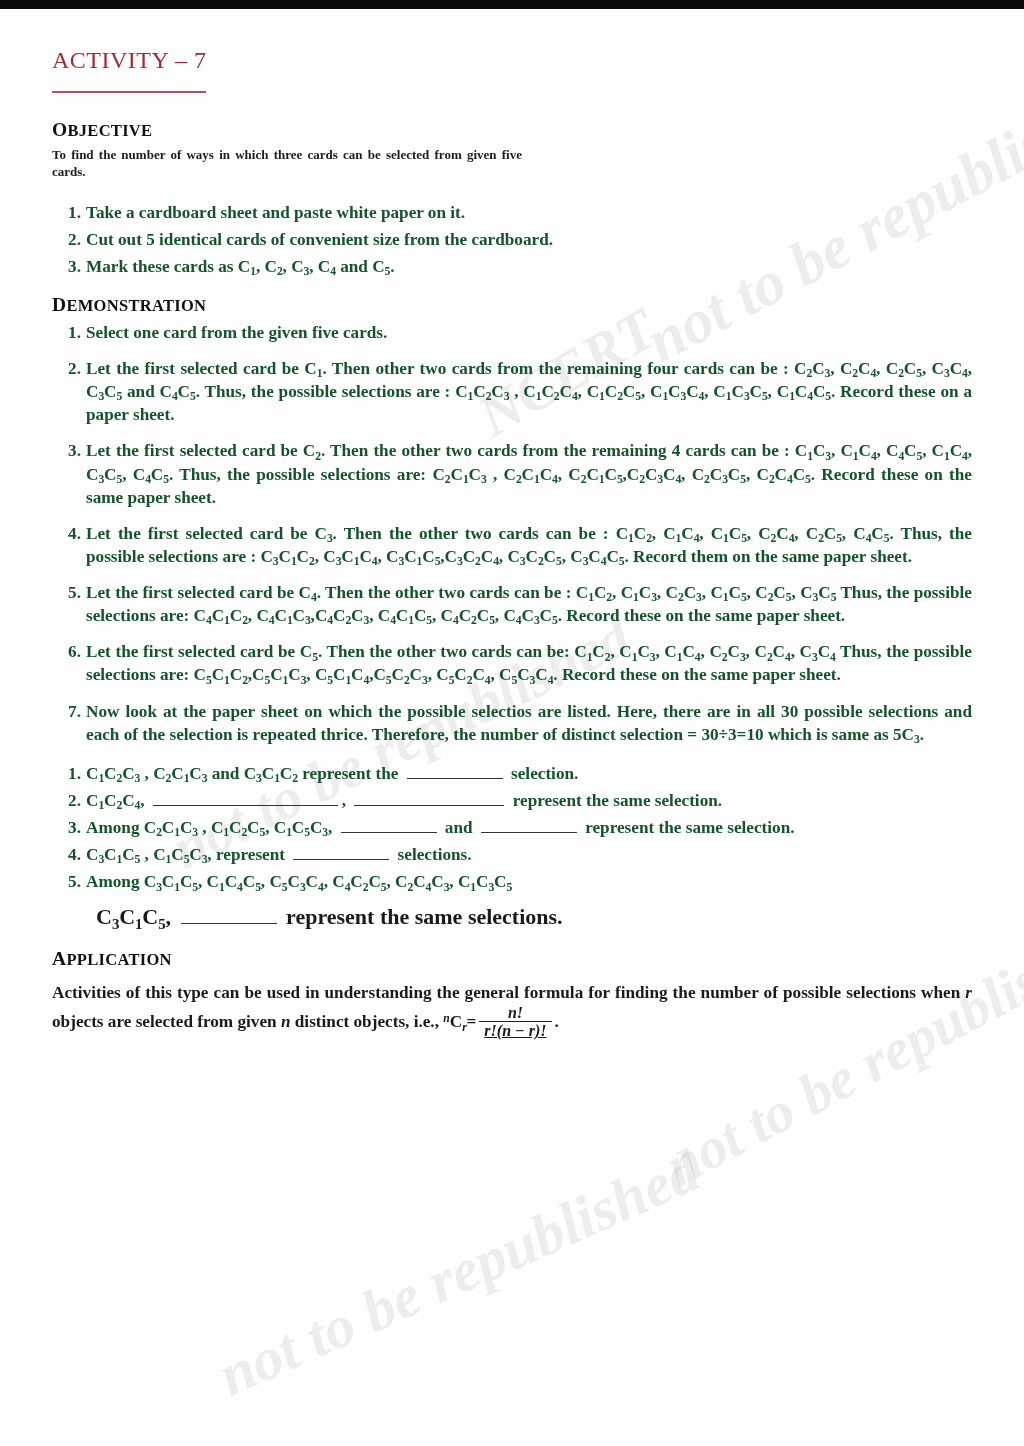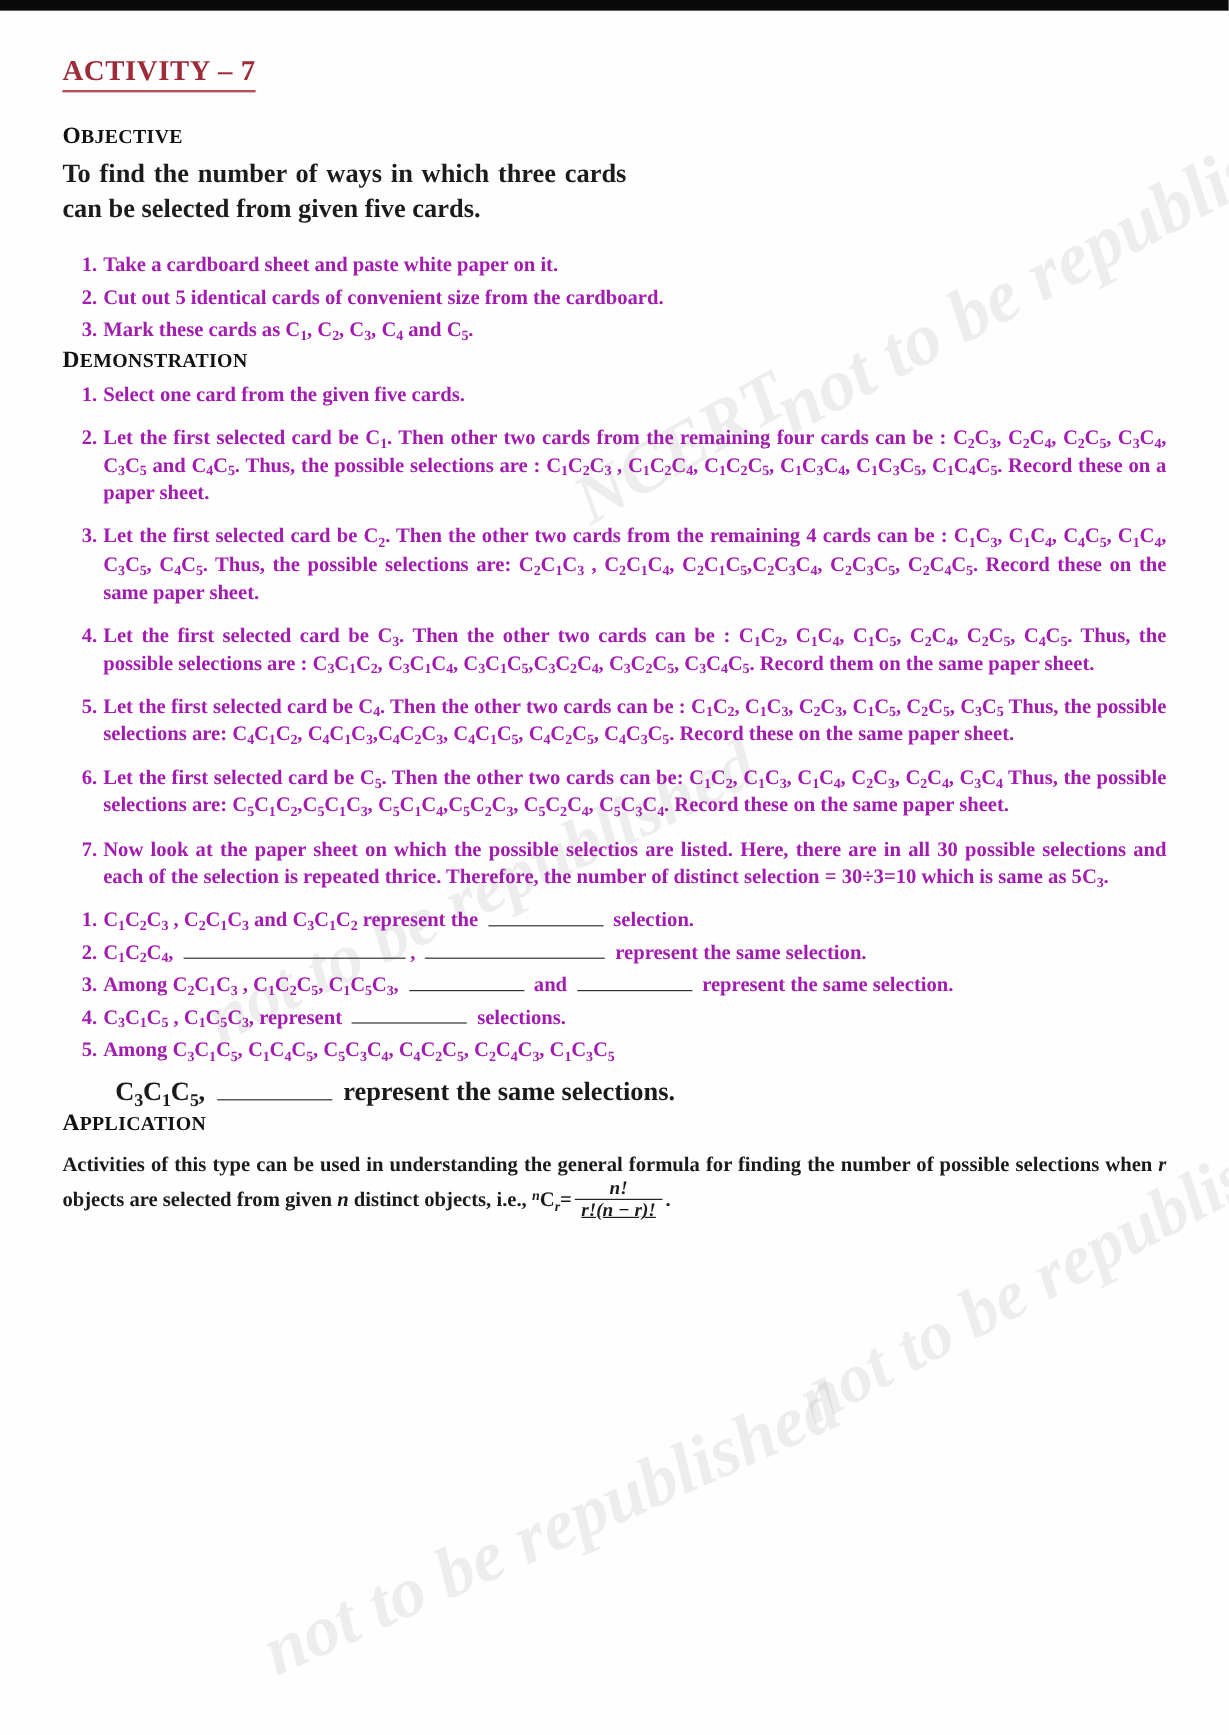--- a/index.html
+++ b/index.html
@@ -44,26 +44,26 @@
   .wm3 { top: 700px; left: 150px; font-size: 58px; transform: rotate(-26deg); }
   .wm4 { top: 1010px; left: 640px; font-size: 58px; transform: rotate(-28deg); }
   .wm5 { top: 1230px; left: 200px; font-size: 60px; transform: rotate(-24deg); }
 
   .content { position: relative; z-index: 2; }
 
   
   .activity-title {
     color: #9e2b3a;
     font-family: "Liberation Serif", serif;
-    font-weight: bold;
+    font-weight: normal;
     font-size: 24px;
     letter-spacing: 0.5px;
     display: inline-block;
     border-bottom: 2px solid #b8505c;
-    padding-bottom: 1px;
+    padding-bottom: 17px;
     margin: 0 0 26px 0;
   }
 
   
   .sc-head {
     font-family: "Liberation Serif", serif;
     font-weight: bold;
     color: #111;
     font-size: 16.5px;
     font-variant: small-caps;
@@ -76,56 +76,56 @@
   .top-cols {
     display: flex;
     gap: 34px;
     margin-bottom: 20px;
   }
   .col-left  { width: 470px; }
   .col-right { width: 440px; }
 
   p.body {
     margin: 0;
-    font-size: 22px;
+    font-size: 13px;
     line-height: 1.33;
     font-weight: bold;
     color: #1c1c1c;
     text-align: justify;
   }
 
   
   ol.numlist {
     margin: 4px 0 0 0;
     padding: 0 0 0 34px;
     list-style: none;
     counter-reset: li;
   }
   ol.numlist > li {
     position: relative;
     counter-increment: li;
     font-size: 17.2px;
     line-height: 1.345;
     font-weight: bold;
-    color: #a21caf;
+    color: #14532d;
     margin-bottom: 4px;
     text-align: justify;
   }
   ol.numlist > li::before {
     content: counter(li) ".";
     position: absolute;
     left: -25px;
     width: 20px;
     text-align: right;
     font-weight: bold;
   }
   ol.numlist.spaced > li { margin-bottom: 13px; }
 
   
-  .section { margin-top: 1px; }
+  .section { margin-top: 16px; }
   .section.tight { margin-top: 12px; }
 
   sub {
     font-size: 0.68em;
     vertical-align: baseline;
     position: relative;
     bottom: -0.28em;
     letter-spacing: -0.2px;
   }
   sup {

